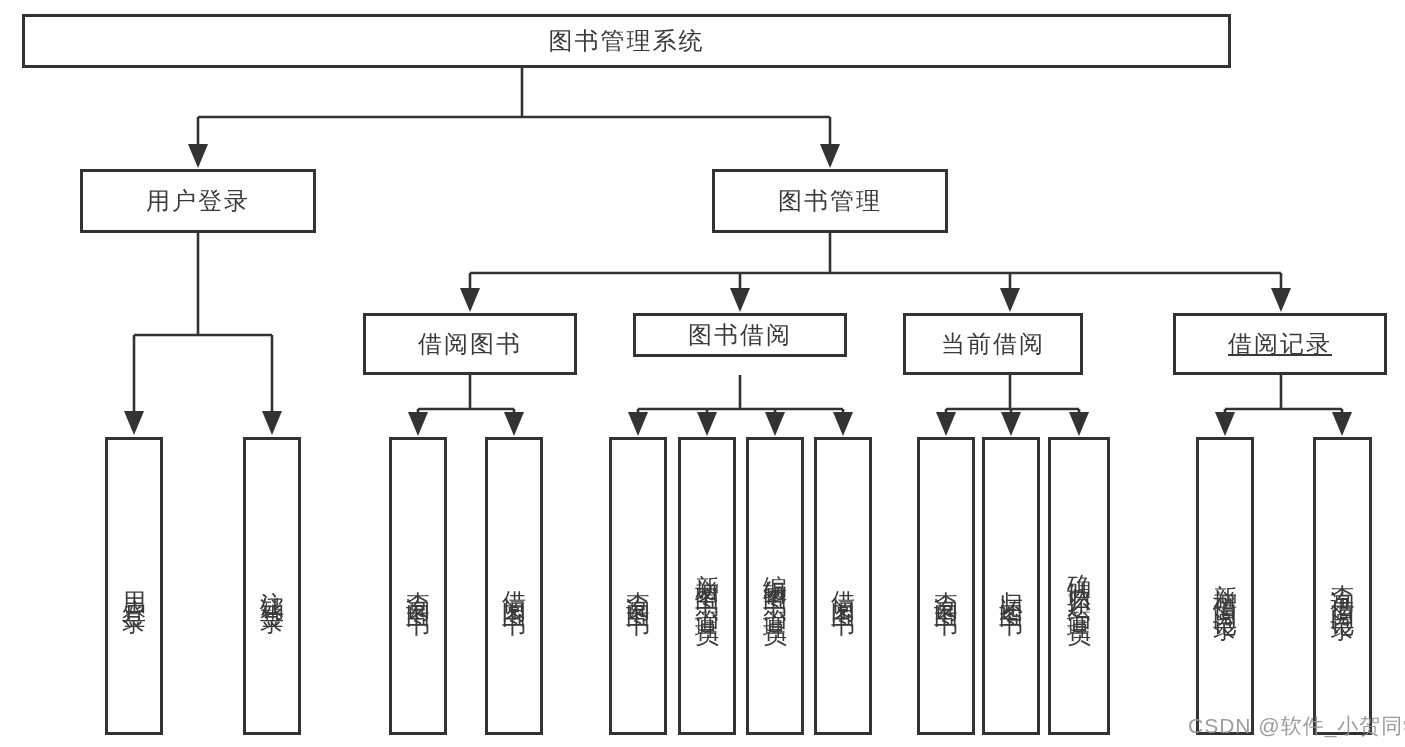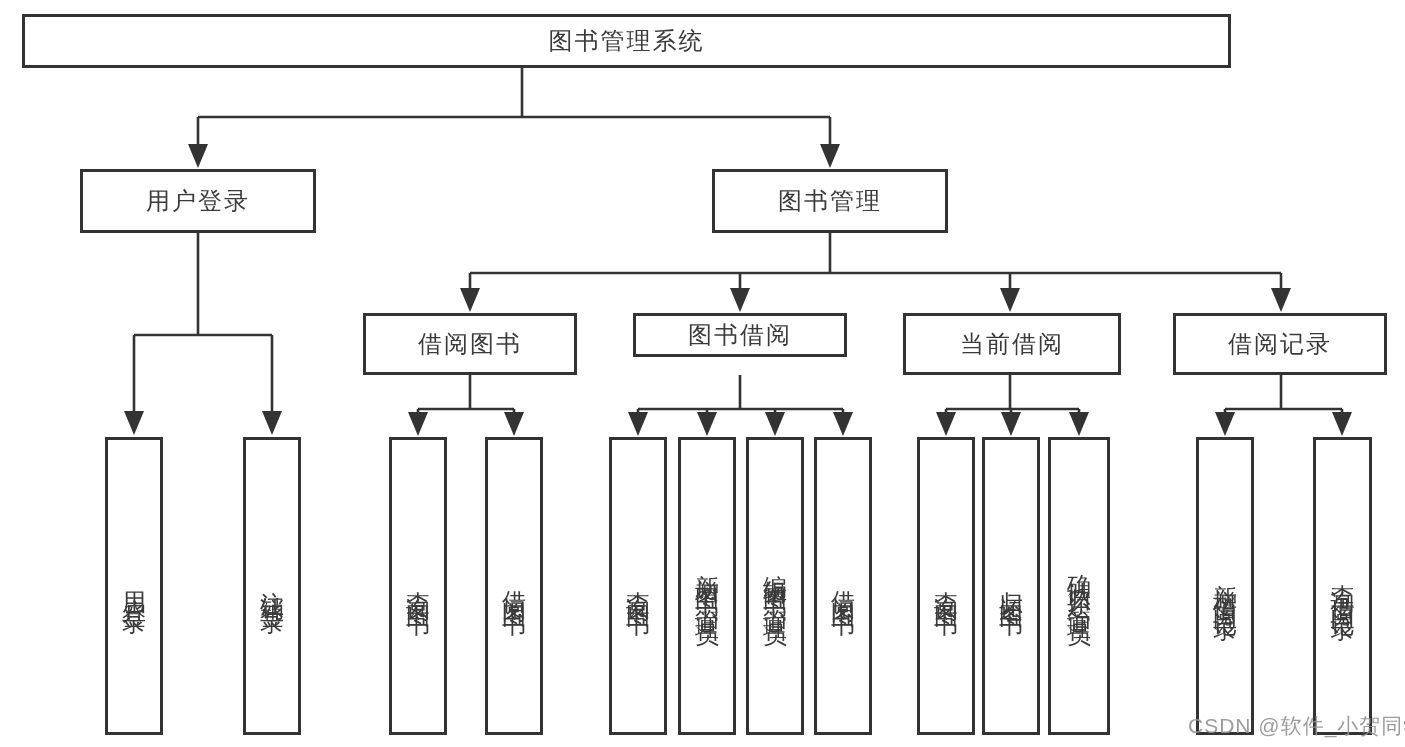--- a/index.html
+++ b/index.html
@@ -148,24 +148,24 @@
   <div class="node" style="left:712px; top:169px; width:236px; height:64px;">
     <span class="lbl">图书管理</span>
   </div>
 
   <div class="node" style="left:363px; top:313px; width:214px; height:62px;">
     <span class="lbl">借阅图书</span>
   </div>
   <div class="node" style="left:633px; top:313px; width:214px; height:44px;">
     <span class="lbl">图书借阅</span>
   </div>
-  <div class="node" style="left:903px; top:313px; width:218px; height:62px;">
+  <div class="node" style="left:903px; top:313px; width:180px; height:62px;">
     <span class="lbl">当前借阅</span>
   </div>
-  <div class="node" style="left:1173px; top:313px; width:214px; height:62px;">
+  <div class="node" style="left:1173px; top:313px; width:214px; height:62px;text-decoration:underline;">
     <span class="lbl">借阅记录</span>
   </div>
 
   <div class="node leaf" style="left:105px; top:437px; width:58px; height:298px;">
     <span class="lbl">用户登录</span>
   </div>
   <div class="node leaf" style="left:243px; top:437px; width:58px; height:298px;">
     <span class="lbl">注销登录</span>
   </div>
 

